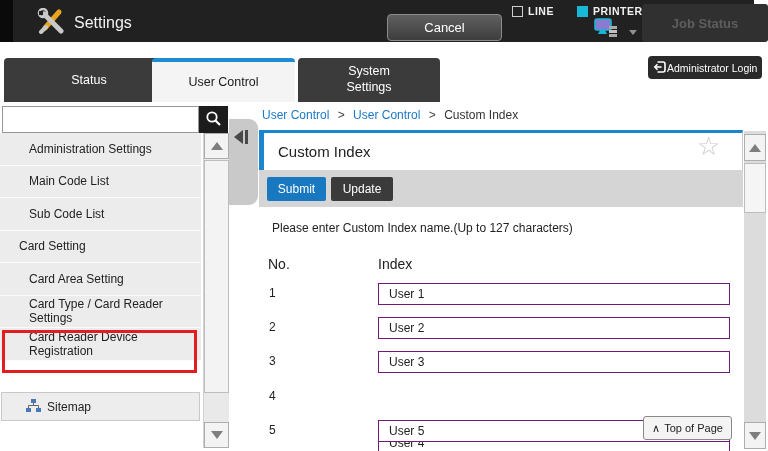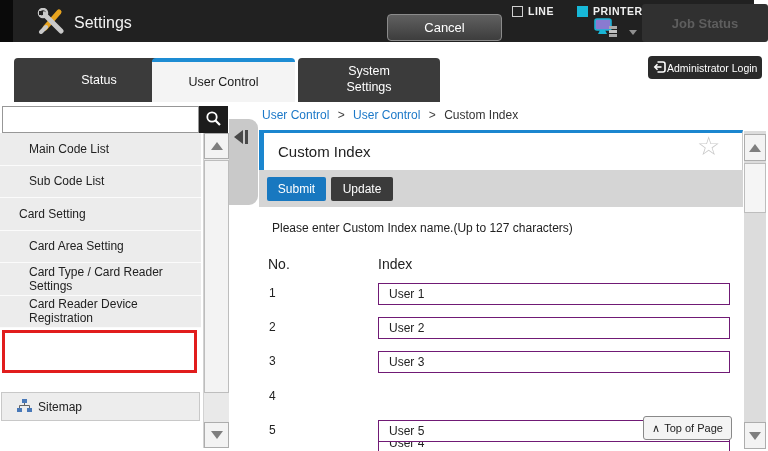--- a/index.html
+++ b/index.html
@@ -19,38 +19,38 @@
   .chk { width:11px; height:11px; border:1px solid #cfcfcf; background:transparent; }
   .sq-cyan { width:11px; height:11px; background:#17b8d8; }
   .ind-label { color:#f0f0f0; font-size:10.5px; font-weight:bold; letter-spacing:.5px; }
   .printer-status-icon { left:594px; top:18px; }
   .dd-arrow { left:629px; top:30px; width:0; height:0; border-left:4px solid transparent; border-right:4px solid transparent; border-top:5px solid #8f8f8f; }
   .job-status { left:642px; top:4px; width:126px; height:38px; background:#303030; border-radius:3px; color:#5e5e5e; font-weight:bold; font-size:13px; display:flex; align-items:center; justify-content:center; }
 
   
   .tab { top:58px; height:44px; display:flex; align-items:center; justify-content:center; font-size:12.5px; border-radius:4px 4px 0 0; }
   .tab-inactive { background:#3b3b3b; color:#ffffff; }
-  .tab-status { left:14px; width:170px; }
+  .tab-status { left:4px; width:170px; }
   .tab-user { left:152px; width:143px; background:#f4f4f4; color:#1a1a1a; border-top:4px solid #1d8cd3; }
   .tab-system { left:298px; width:142px; }
   .tab-system span { display:block; width:64px; text-align:center; line-height:1.25; }
   .admin-login { left:648px; top:56px; width:114px; height:23px; background:#2a2a2a; border-radius:4px; color:#fff; font-size:10.5px; display:flex; align-items:center; padding-left:5px; }
 
   
   .search-input { left:2px; top:106px; width:197px; height:27px; border:1px solid #979797; font-size:12px; padding:0 6px; font-family:"Liberation Sans", sans-serif; }
   .search-btn { left:199px; top:106px; width:29px; height:27px; background:#1c1c1c; border:none; display:flex; align-items:center; justify-content:center; }
   .collapse-tab { left:229px; top:119px; width:29px; height:86px; background:#c9c9c9; border-radius:0 9px 9px 0; padding:11px 0 0 5px; display:flex; }
   .collapse-tri { width:0; height:0; border-top:7px solid transparent; border-bottom:7px solid transparent; border-right:9px solid #484848; }
   .collapse-bar { width:3px; height:14px; background:#484848; margin-left:2px; }
   .nav-list { left:0; top:133px; width:201px; }
   .nav-item { height:32.5px; background:#ececec; border-bottom:1px solid #fbfbfb; display:flex; align-items:center; font-size:12px; color:#222; }
   .lvl1 { padding-left:19px; }
   .lvl2 { padding-left:29px; }
   .annotation-box { left:2px; top:330px; width:195px; height:43px; border:3px solid #e11d1d; z-index:5; }
-  .sitemap { left:1px; top:392px; width:199px; height:29px; background:#ededed; border:1px solid #c8c8c8; display:flex; align-items:center; gap:6px; padding-left:15px; font-size:12px; }
+  .sitemap { left:1px; top:392px; width:199px; height:29px; background:#ededed; border:1px solid #c8c8c8; display:flex; align-items:center; gap:6px; padding-left:24px; font-size:12px; }
   .side-scroll { left:203px; top:133px; width:26px; height:315px; background:#e9e9e9; border-left:1px solid #d2d2d2; }
   .scroll-btn { position:absolute; left:0; width:100%; background:#f3f3f3; border:1px solid #adadad; display:flex; align-items:center; justify-content:center; }
   .side-up { top:0; height:26px; }
   .side-thumb { position:absolute; left:0; top:27px; width:100%; height:233px; background:#f3f3f3; border:1px solid #bdbdbd; }
   .side-down { top:289px; height:26px; }
   .main-scroll { left:744px; top:131px; width:22px; height:318px; background:#dcdcdc; }
   .main-up { top:3px; height:27px; }
   .main-thumb { position:absolute; left:0; top:32px; width:100%; height:50px; background:#f5f5f5; border:1px solid #bdbdbd; }
   .main-down { top:291px; height:27px; }
   .tri-up { width:0; height:0; border-left:6px solid transparent; border-right:6px solid transparent; border-bottom:8px solid #7e7e7e; }
@@ -143,20 +143,23 @@
     </svg>
   </span>
 </button>
 <div class="abs collapse-tab">
   <span class="collapse-tri"></span>
   <span class="collapse-bar"></span>
 </div>
 
 <div class="abs nav-list">
   <div class="nav-item lvl2">
+      <span>Administration Settings</span>
+    </div>
+  <div class="nav-item lvl2">
       <span>Main Code List</span>
     </div>
   <div class="nav-item lvl2">
       <span>Sub Code List</span>
     </div>
   <div class="nav-item lvl1">
       <span>Card Setting</span>
     </div>
   <div class="nav-item lvl2">
       <span>Card Area Setting</span>

